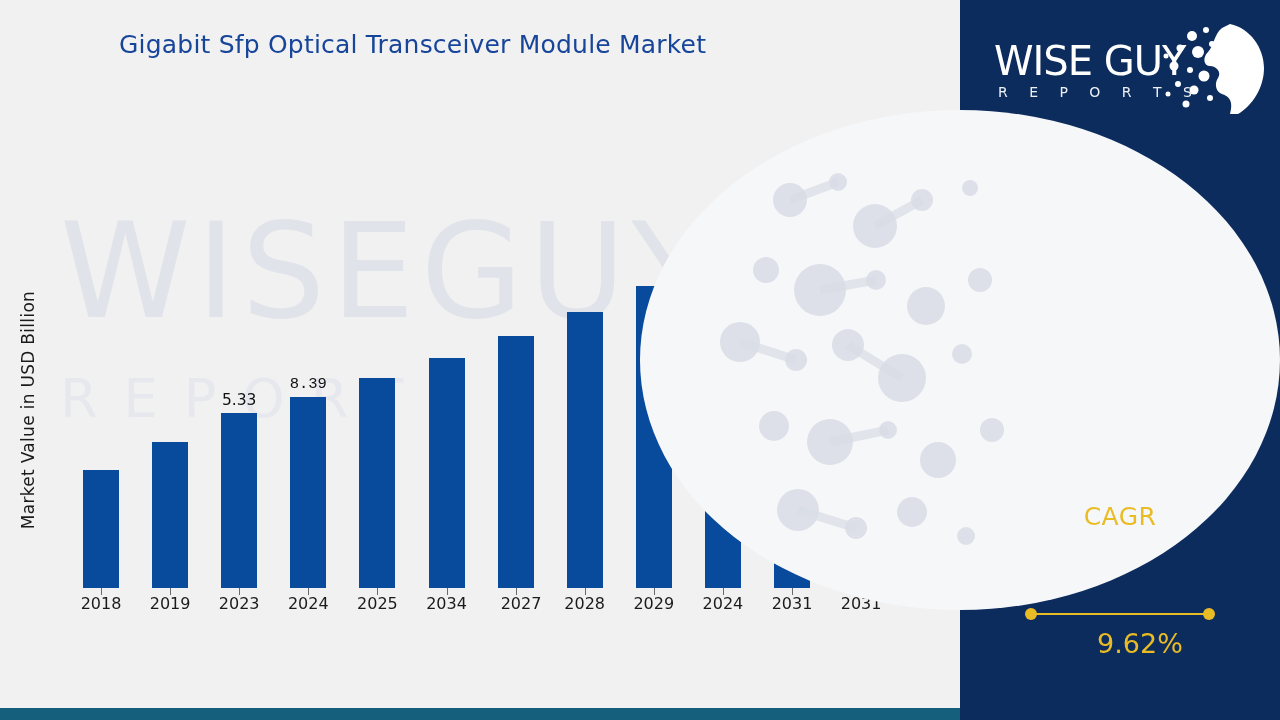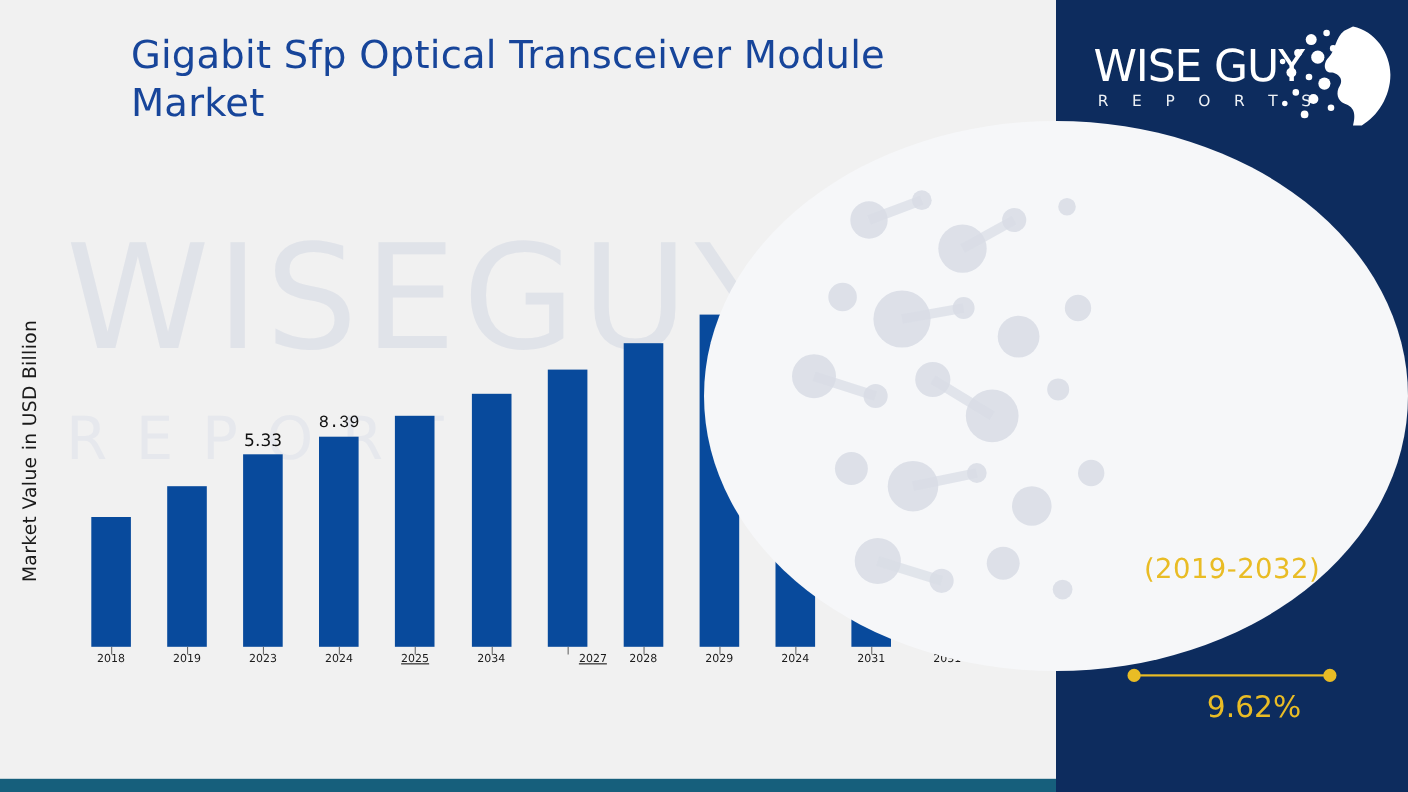--- a/index.html
+++ b/index.html
@@ -14,35 +14,35 @@
   .left-panel { position: absolute; left:0; top:0; width: 961px; height: 720px; background:#f1f1f1; overflow:hidden; }
 
   
   .wm { position:absolute; left:60px; top:205px; width:820px; height:260px;
         color:#e1e4ea; user-select:none; pointer-events:none; }
   .wm-main { font-size:132px; letter-spacing:6px; font-weight:400; line-height:1; color:#e0e3e9; }
   .wm-sub  { font-size:54px; letter-spacing:26px; margin-top:30px; color:#e6e8ed; }
 
   
   .title { position:absolute; left:119px; top:30px; width:760px;
-           font-size:35px; line-height:1.22; color:#17459a; font-weight:400;
+           font-size:25px; line-height:1.22; color:#17459a; font-weight:400;
            letter-spacing:0.2px; }
 
   
   .chart { position:absolute; left:0; top:0; width:961px; height:720px; }
   .ylabel { position:absolute; left:-232px; top:400px; width:520px; text-align:center;
             transform: rotate(-90deg); transform-origin: center center;
             font-size:17px; color:#1a1a1a; letter-spacing:0.3px; }
   .plot { position:absolute; left:83px; top:150px; width:800px; height:438px; }
   .bar-wrap { position:absolute; bottom:0; width:36px; }
   .bar { width:36px; background:#084a9c; position:absolute; bottom:0; }
   .bar-label { position:absolute; width:90px; left:-27px; text-align:center;
                font-size:15.5px; color:#111; }
   .tick { position:absolute; top:588px; width:1px; height:7px; background:#6a6a6a; }
-  .xlab { position:absolute; top:594px; width:80px; text-align:center; font-size:10px; color:#1b1b1b; }
+  .xlab { position:absolute; top:594px; width:80px; text-align:center; font-size:16px; color:#1b1b1b; }
 
   
   .footer-strip { position:absolute; left:0; top:708px; width:961px; height:12px; background:#165f7c; }
 
   
   .right-panel { position:absolute; left:960px; top:0; width:320px; height:720px;
                  background:#0d2c5e; overflow:visible; }
   .arc { position:absolute; left:-320px; top:110px; width:640px; height:500px;
          border-radius:50%; background:#f6f7f9; }
   .head-shadow { position:absolute; left:-130px; top:150px; width:340px; height:420px; }
@@ -125,25 +125,25 @@
       <div id="axis">
           <div class="tick" style="left: 101px;"></div>
           <div class="xlab" style="left: 61px;">2018</div>
           <div class="tick" style="left: 170.1px;"></div>
           <div class="xlab" style="left: 130.1px;">2019</div>
           <div class="tick" style="left: 239.2px;"></div>
           <div class="xlab" style="left: 199.2px;">2023</div>
           <div class="tick" style="left: 308.3px;"></div>
           <div class="xlab" style="left: 268.3px;">2024</div>
           <div class="tick" style="left: 377.4px;"></div>
-          <div class="xlab" style="left: 337.4px; text-decoration: underline;">2025</div>
+          <div class="xlab" style="left: 337.4px;">2025</div>
           <div class="tick" style="left: 446.5px;"></div>
           <div class="xlab" style="left: 406.5px;">2034</div>
           <div class="tick" style="left: 515.6px;"></div>
-          <div class="xlab" style="left: 499px; text-decoration: underline;">2027</div>
+          <div class="xlab" style="left: 481px;">2027</div>
           <div class="tick" style="left: 584.7px;"></div>
           <div class="xlab" style="left: 544.7px;">2028</div>
           <div class="tick" style="left: 653.8px;"></div>
           <div class="xlab" style="left: 613.8px;">2029</div>
           <div class="tick" style="left: 722.9px;"></div>
           <div class="xlab" style="left: 682.9px;">2024</div>
           <div class="tick" style="left: 792px;"></div>
           <div class="xlab" style="left: 752px;">2031</div>
           <div class="tick" style="left: 861.1px;"></div>
           <div class="xlab" style="left: 821.1px;">2031</div>
@@ -221,21 +221,21 @@
             <circle cx="42" cy="68" r="4.5"></circle>
           <circle cx="58" cy="76" r="3"></circle>
             <circle cx="34" cy="82" r="3.5"></circle>
           <circle cx="14" cy="34" r="2.5"></circle>
             <circle cx="16" cy="72" r="2.5"></circle>
         </g>
       </svg>
     </div>
 
     <div class="cagr-box">
-      <div class="cagr-title">(2019-2032)</div>
+      <div class="cagr-title">CAGR</div>
       <div class="divider">
         <span class="dot l"></span>
         <span class="line"></span>
         <span class="dot r"></span>
       </div>
       <div class="cagr-value">9.62%</div>
     </div>
   </div>
 </div>
 

